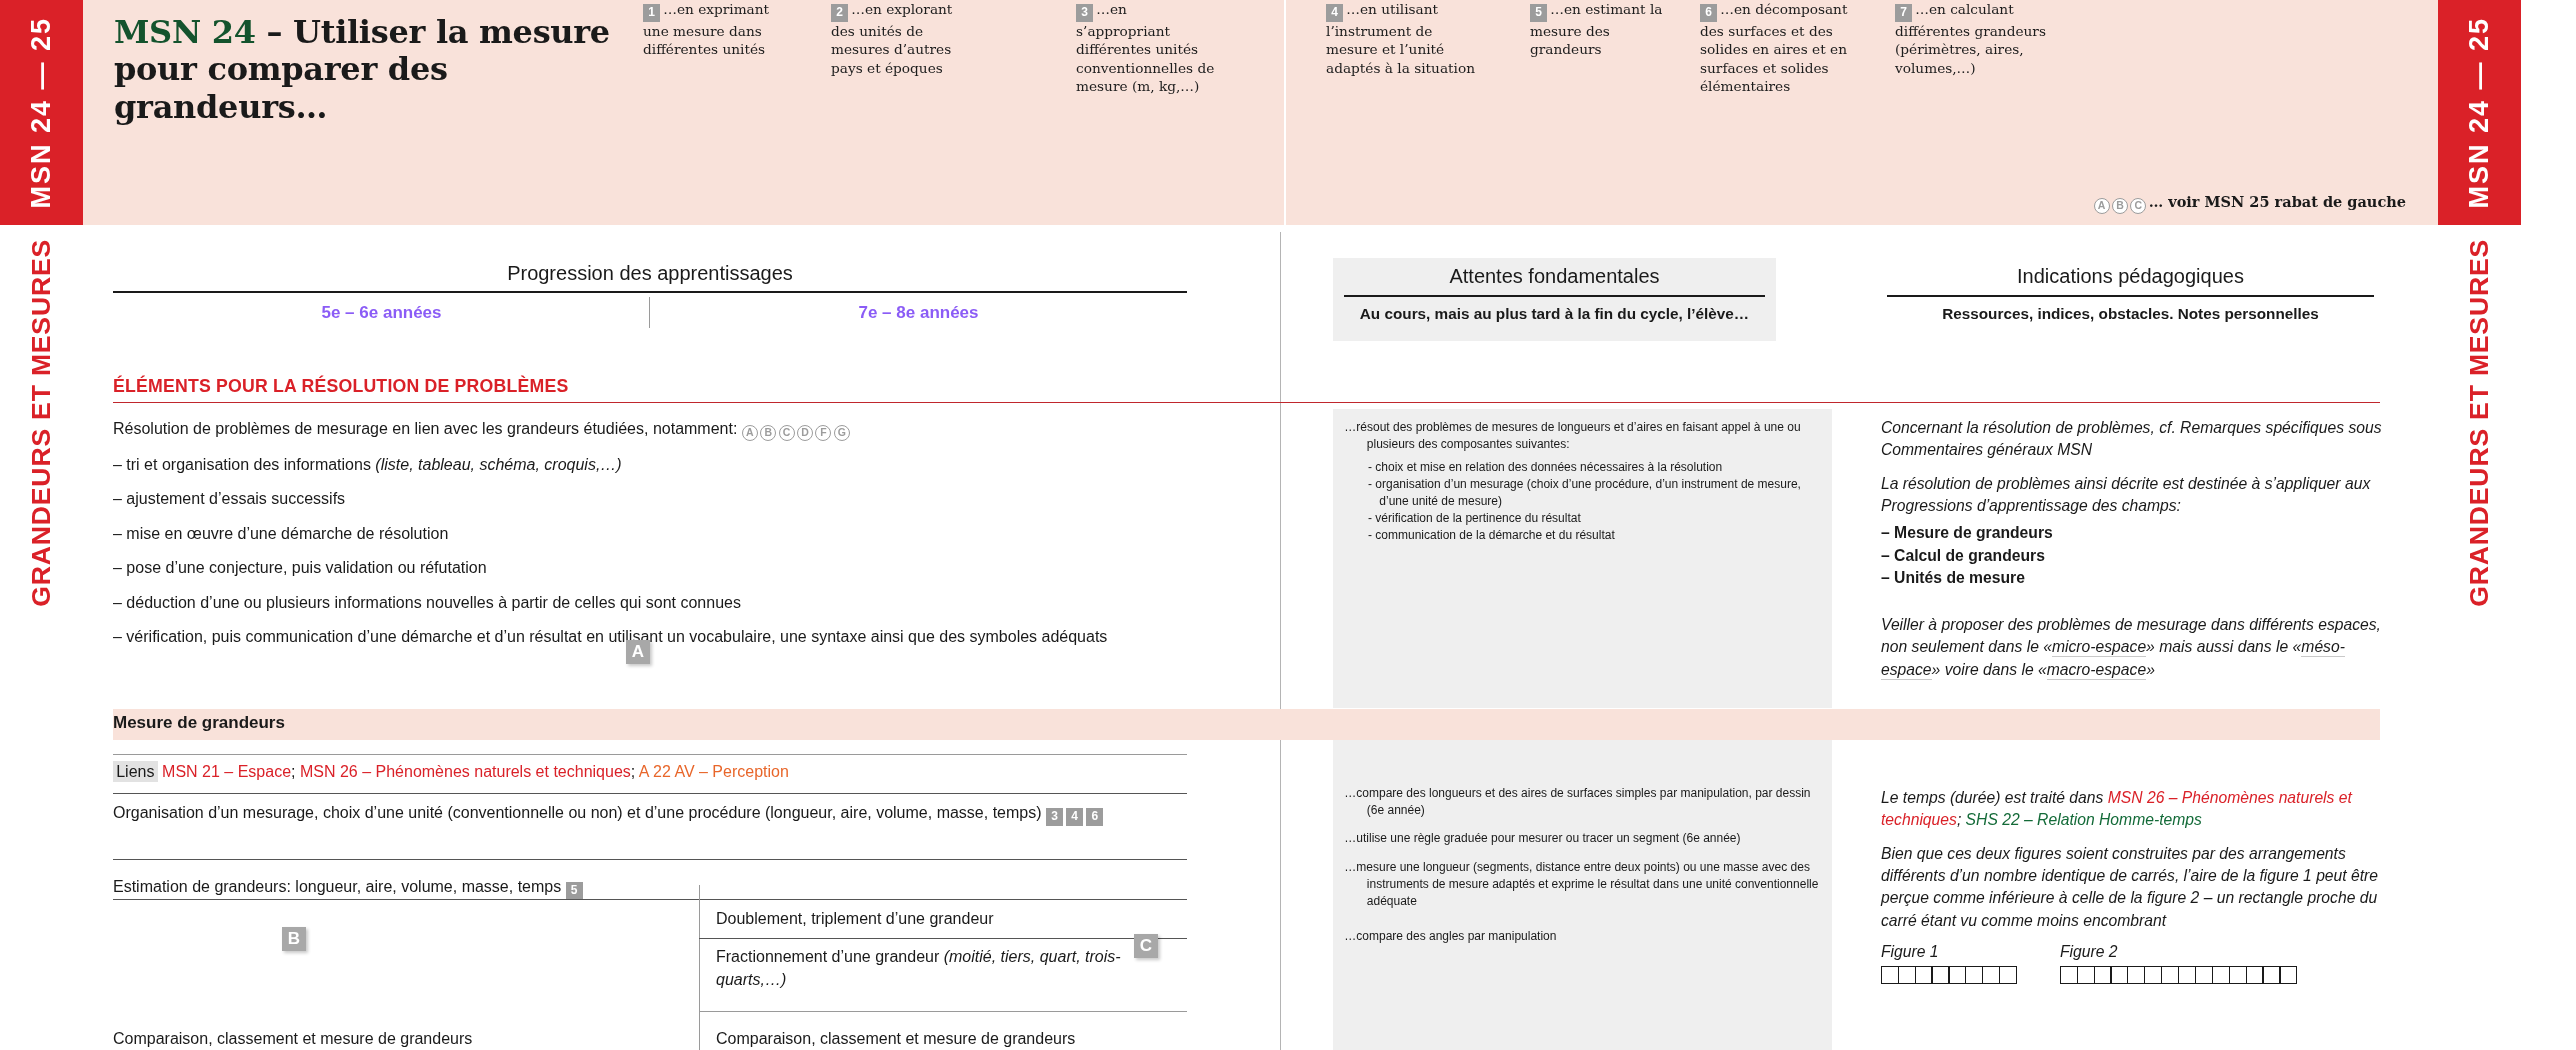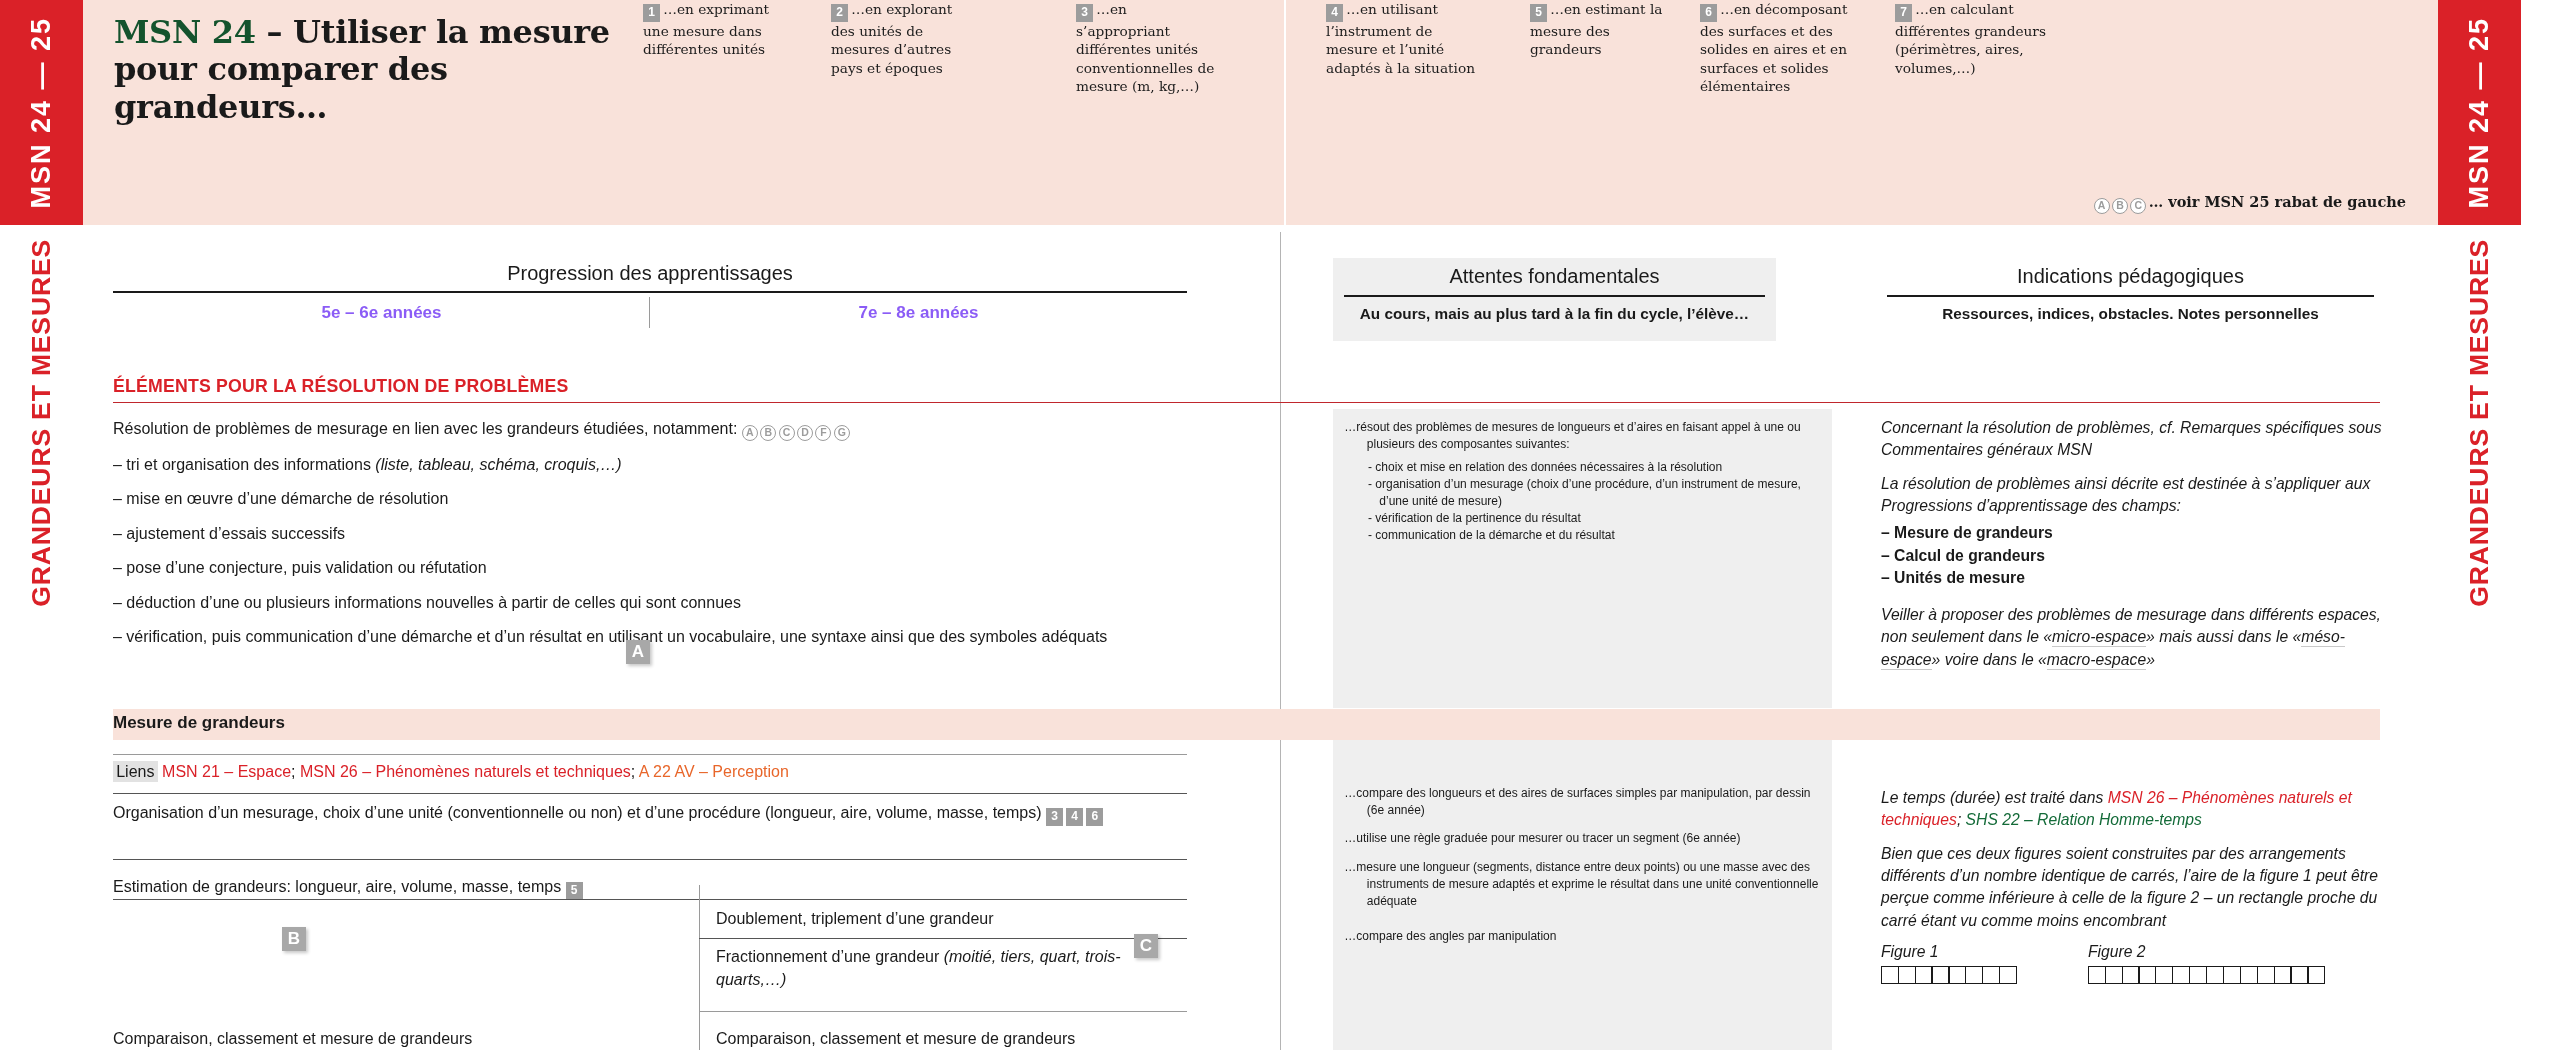--- a/index.html
+++ b/index.html
@@ -281,22 +281,22 @@
   <div class="red-rule"></div>
 
   <div class="col-prog">
     <div class="p-lead">
       <span>Résolution de problèmes de mesurage en lien avec les grandeurs étudiées, notamment:</span>
       <span class="circ-in">A</span><span class="circ-in">B</span><span class="circ-in">C</span><span class="circ-in">D</span><span class="circ-in">F</span><span class="circ-in">G</span>
     </div>
     <div class="p-item">
       <span>– tri et organisation des informations </span><i>(liste, tableau, schéma, croquis,…)</i>
     </div>
+    <div class="p-item">– ajustement d’essais successifs</div>
     <div class="p-item">– mise en œuvre d’une démarche de résolution</div>
-    <div class="p-item">– ajustement d’essais successifs</div>
     <div class="p-item">– pose d’une conjecture, puis validation ou réfutation</div>
     <div class="p-item">– déduction d’une ou plusieurs informations nouvelles à partir de celles qui sont connues</div>
     <div class="p-item" style="padding-left:17.7px;text-indent:-17.7px;">
       <span>– vérification, puis communication d’une démarche et d’un résultat en utilisant un vocabulaire, une syntaxe ainsi que des symboles adéquats</span>
     </div>
   </div>
 
   <div class="badge badge-A">A</div>
 
   <div class="col-att">
@@ -305,21 +305,21 @@
     <div class="att-p att-sub">- organisation d’un mesurage (choix d’une procédure, d’un instrument de mesure, d’une unité de mesure)</div>
     <div class="att-p att-sub">- vérification de la pertinence du résultat</div>
     <div class="att-p att-sub">- communication de la démarche et du résultat</div>
   </div>
 
   <div class="col-ind">
     <div class="ind-p">Concernant la résolution de problèmes, cf. Remarques spécifiques sous Commentaires généraux MSN</div>
     <div class="ind-p" style="margin-bottom:4.8px;">
       <span>La résolution de problèmes ainsi décrite est destinée à s’appliquer aux Progressions d’apprentissage des champs:</span>
     </div>
-    <div class="ind-p" style="margin-bottom:15px;">
+    <div class="ind-p" style="margin-bottom:25px;">
       <b>– Mesure de grandeurs</b><br>
       <b>– Calcul de grandeurs</b><br>
       <b>– Unités de mesure</b>
     </div>
     <div class="ind-p">
       <span>Veiller à proposer des problèmes de mesurage dans différents espaces, non seulement dans le «</span><span class="dotted">micro-espace</span><span>» mais aussi dans le «</span><span class="dotted">méso-espace</span><span>» voire dans le «</span><span class="dotted">macro-espace</span><span>»</span>
     </div>
   </div>
 
   <div class="band"></div>
@@ -364,21 +364,21 @@
     <div class="att-p indent" style="margin-bottom:11.3px;">…utilise une règle graduée pour mesurer ou tracer un segment (6e année)</div>
     <div class="att-p indent" style="margin-bottom:18px;">…mesure une longueur (segments, distance entre deux points) ou une masse avec des instruments de mesure adaptés et exprime le résultat dans une unité conventionnelle adéquate</div>
     <div class="att-p indent">…compare des angles par manipulation</div>
   </div>
 
   <div style="position:absolute;left:1881px;top:787px;width:515px;">
     <div class="ind-p">
       <span>Le temps (durée) est traité dans </span><span class="lnk-red">MSN 26 – Phénomènes naturels et techniques</span><span>; </span><span class="lnk-green">SHS 22 – Relation Homme-temps</span>
     </div>
     <div class="ind-p">Bien que ces deux figures soient construites par des arrangements différents d’un nombre identique de carrés, l’aire de la figure 1 peut être perçue comme inférieure à celle de la figure 2 – un rectangle proche du carré étant vu comme moins encombrant</div>
-    <div style="display:flex;gap:71px;margin-top:1.6px;">
+    <div style="display:flex;gap:43px;margin-top:1.6px;">
       <div>
         <div class="fig-lbl">Figure 1</div>
         <div class="fig-grid" id="fig1" style="margin-top:4.8px;">
             <span></span>
             <span></span>
             <span></span>
             <span></span>
             <span></span>
             <span></span>
             <span></span>

